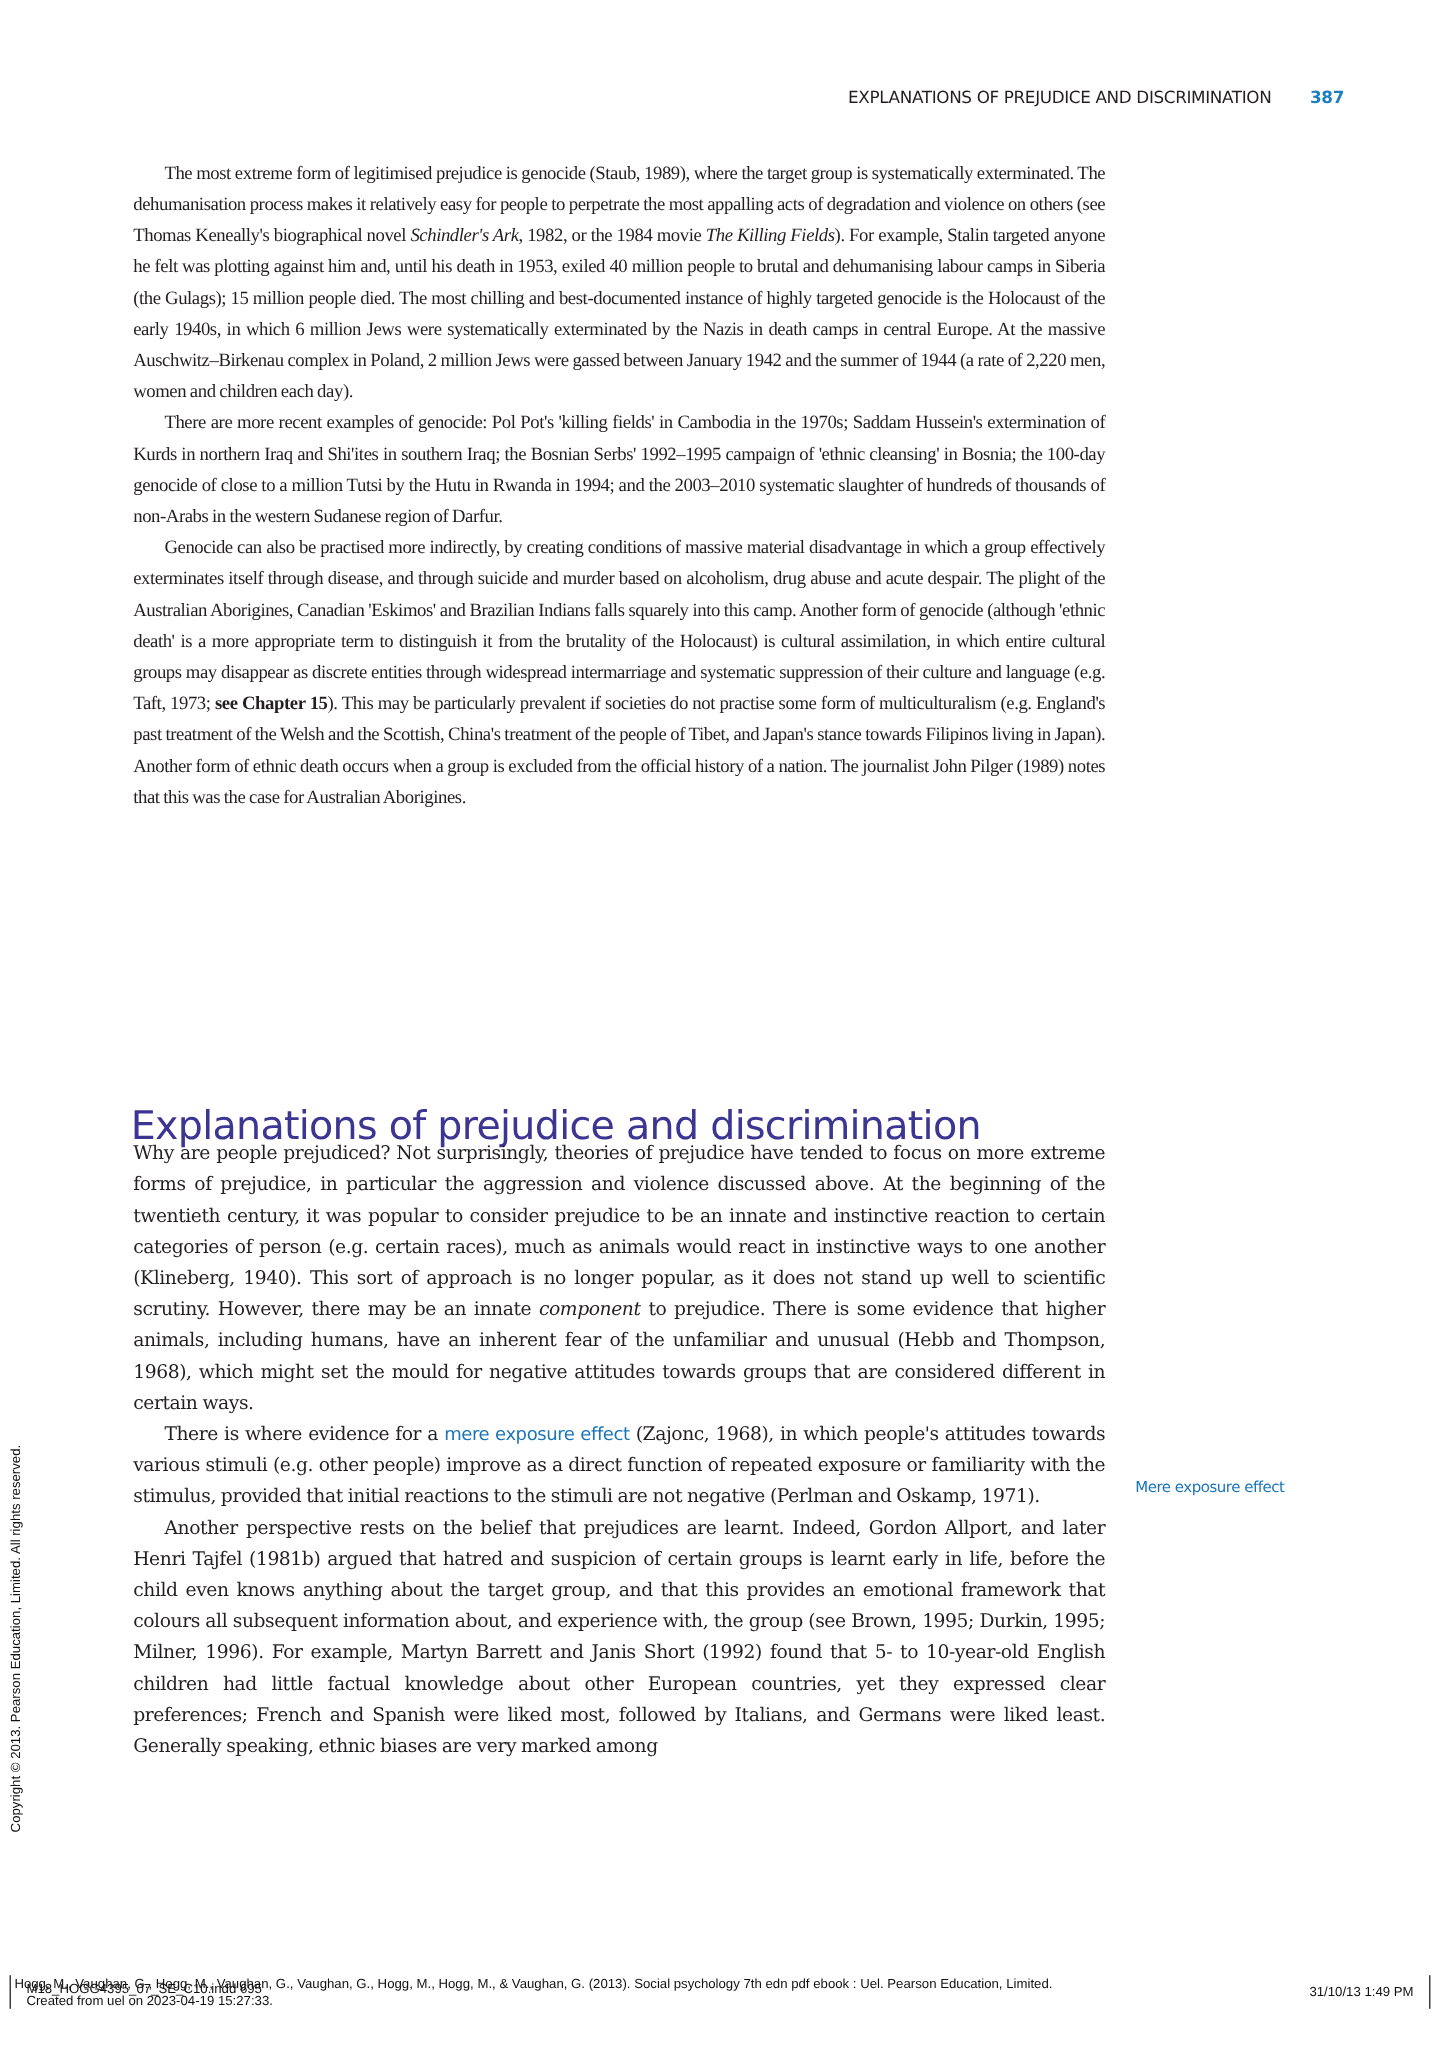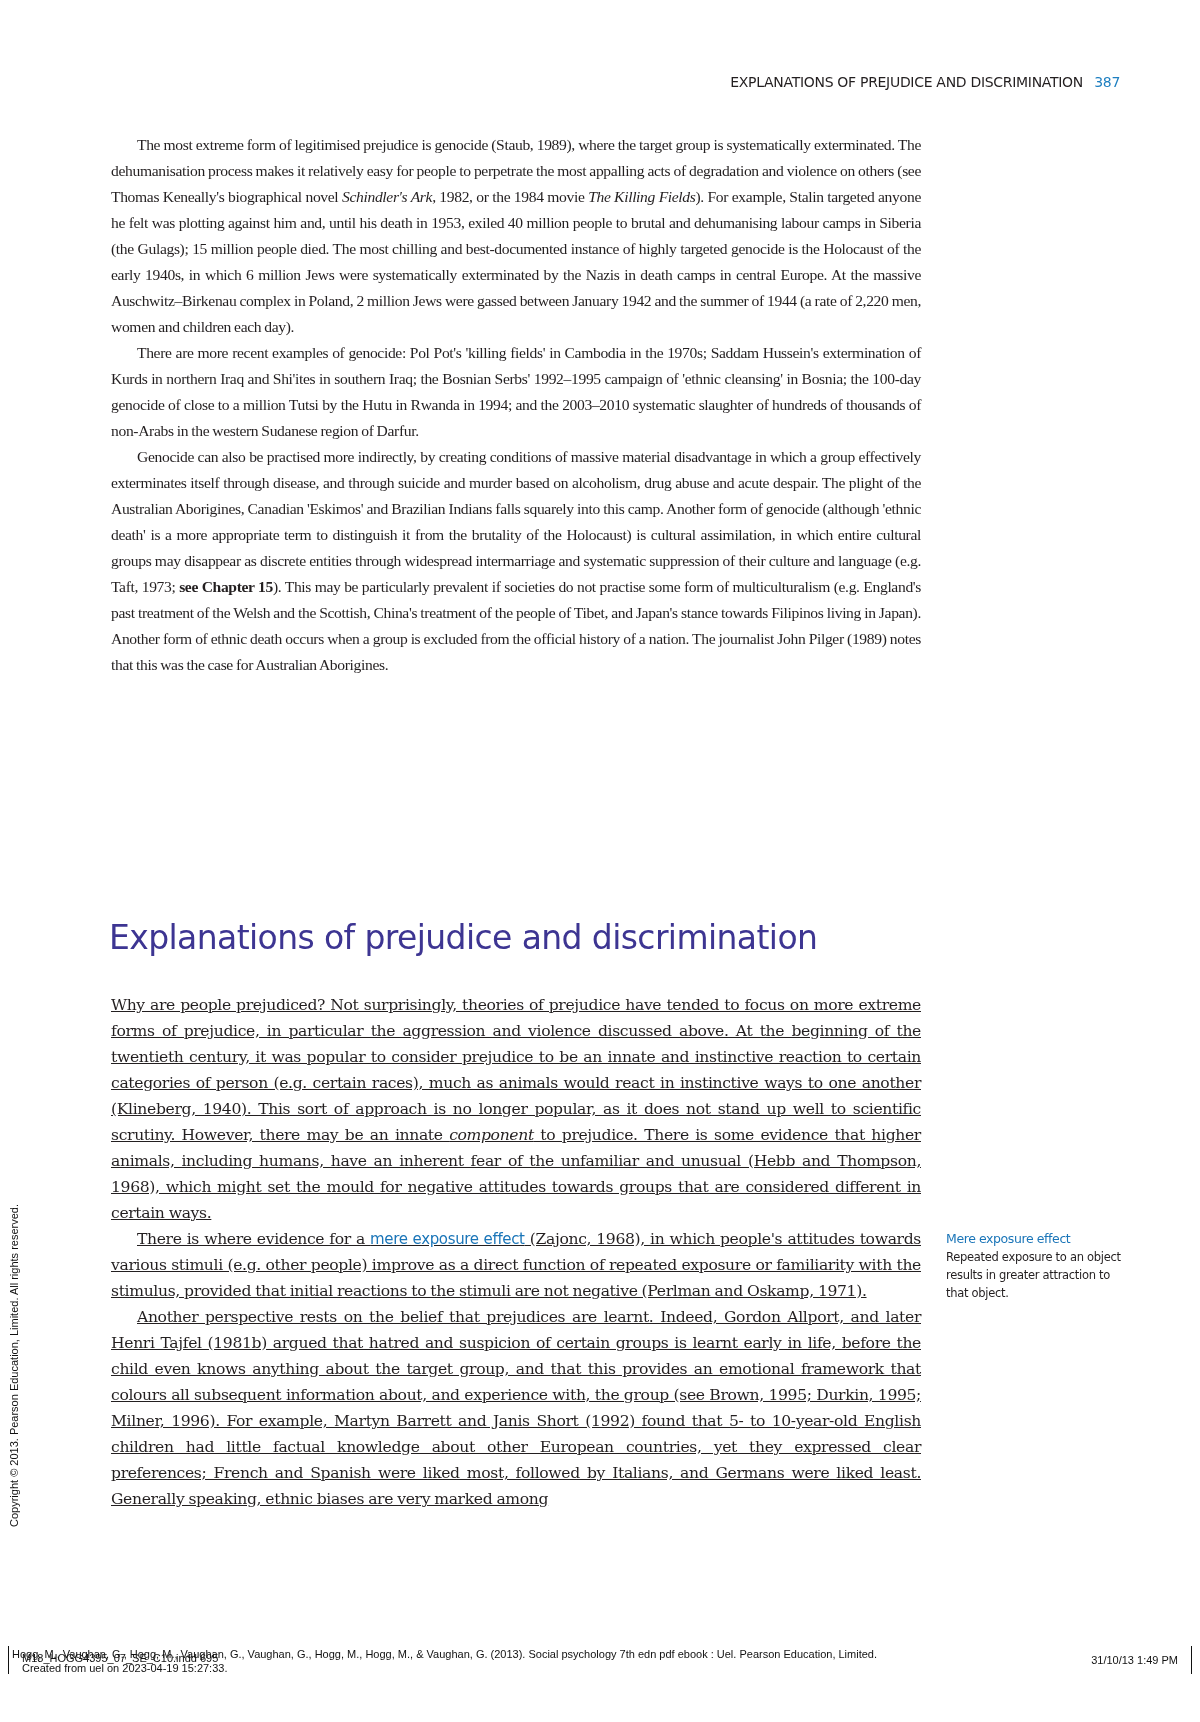--- a/index.html
+++ b/index.html
@@ -1,33 +1,33 @@
 <!DOCTYPE html>
 <html><head>
   <meta charset="utf-8">
   <style>
     html, body { margin: 0; padding: 0; background: #ffffff; }
     body { width: 1200px; height: 1722px; position: relative; overflow: hidden; color: #231f20; }
     .running-head {
       position: absolute; top: 74px; left: 600px; width: 520px;
       text-align: right; font-family: "DejaVu Sans", sans-serif; font-size: 14px; letter-spacing: -0.3px; color: #231f20;
     }
-    .running-head .pg { color: #1e7fc0; font-weight: normal; margin-left: 7px; }
+    .running-head .pg { color: #1e7fc0; font-weight: bold; margin-left: 28px; }
     .col {
       position: absolute; left: 111px; width: 810px;
       font-family: "DejaVu Serif", serif; font-size: 15.6px; line-height: 26px; color: #231f20;
       text-align: justify; letter-spacing: -0.35px; word-spacing: -0.5px;
     }
     .col p { margin: 0; text-indent: 26px; }
     .col p.noindent { text-indent: 0; }
     .col i { font-style: italic; }
     .col b { font-weight: bold; }
     .col .key { color: #1a75b8; font-family: "DejaVu Sans", sans-serif; font-size: 15px; }
     #col1 { top: 132px; font-family: Liberation Serif, serif; }
-    #col2 { top: 992px; text-decoration: underline; }
+    #col2 { top: 948px; }
     .heading {
       position: absolute; top: 918px; left: 109px;
       font-family: "DejaVu Sans", sans-serif; font-size: 33px; color: #3d3592; letter-spacing: -0.6px; margin: 0; font-weight: normal;
     }
     .margin-note { position: absolute; top: 1230px; left: 946px; width: 180px; font-family: "DejaVu Sans", sans-serif; }
     .margin-note .term { color: #1a75b8; font-size: 12.5px; letter-spacing: -0.4px; line-height: 18px; }
     .margin-note .def { color: #231f20; font-size: 11.5px; line-height: 18px; letter-spacing: -0.3px; }
     .side-copyright {
       position: absolute; left: 8px; top: 1527px; transform-origin: left top; transform: rotate(-90deg);
       font-family: "Liberation Sans", sans-serif; font-size: 11px; white-space: nowrap; color: #111;
@@ -57,21 +57,20 @@
 <h2 class="heading">Explanations of prejudice and discrimination</h2>
 
 <div class="col" id="col2">
   <p class="noindent"><span>Why are people prejudiced? Not surprisingly, theories of prejudice have tended to focus on more extreme forms of prejudice, in particular the aggression and violence discussed above. At the beginning of the twentieth century, it was popular to consider prejudice to be an innate and instinctive reaction to certain categories of person (e.g. certain races), much as animals would react in instinctive ways to one another (Klineberg, 1940). This sort of approach is no longer popular, as it does not stand up well to scientific scrutiny. However, there may be an innate </span><i>component</i><span> to prejudice. There is some evidence that higher animals, including humans, have an inherent fear of the unfamiliar and unusual (Hebb and Thompson, 1968), which might set the mould for negative attitudes towards groups that are considered different in certain ways.</span></p>
   <p><span>There is where evidence for a </span><span class="key">mere exposure effect</span><span> (Zajonc, 1968), in which people's attitudes towards various stimuli (e.g. other people) improve as a direct function of repeated exposure or familiarity with the stimulus, provided that initial reactions to the stimuli are not negative (Perlman and Oskamp, 1971).</span></p>
   <p>Another perspective rests on the belief that prejudices are learnt. Indeed, Gordon Allport, and later Henri Tajfel (1981b) argued that hatred and suspicion of certain groups is learnt early in life, before the child even knows anything about the target group, and that this provides an emotional framework that colours all subsequent information about, and experience with, the group (see Brown, 1995; Durkin, 1995; Milner, 1996). For example, Martyn Barrett and Janis Short (1992) found that 5- to 10-year-old English children had little factual knowledge about other European countries, yet they expressed clear preferences; French and Spanish were liked most, followed by Italians, and Germans were liked least. Generally speaking, ethnic biases are very marked among</p>
 </div>
 
 <div class="margin-note">
   <div class="term">Mere exposure effect</div>
-  <div class="def">Repeated exposure to an object results in greater attraction to that object.</div>
 </div>
 
 <div class="side-copyright">Copyright © 2013. Pearson Education, Limited. All rights reserved.</div>
 
 <div class="footer">
   <div class="bar-left"></div>
   <div class="cite">Hogg, M., Vaughan, G., Hogg, M., Vaughan, G., Vaughan, G., Hogg, M., Hogg, M., &amp; Vaughan, G. (2013). Social psychology 7th edn pdf ebook : Uel. Pearson Education, Limited.</div>
   <div class="fileinfo">M18_HOGG4395_07_SE_C10.indd 695</div>
   <div class="created">Created from uel on 2023-04-19 15:27:33.</div>
   <div class="stamp">31/10/13 1:49 PM</div>

